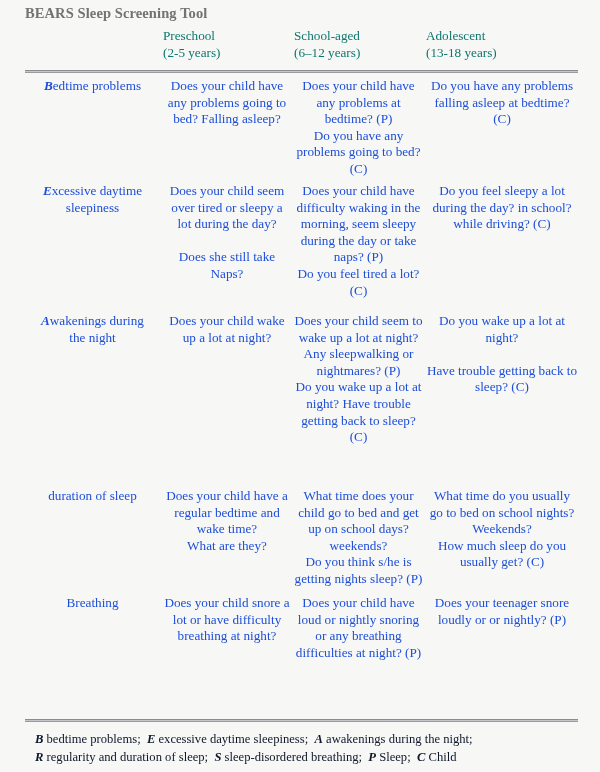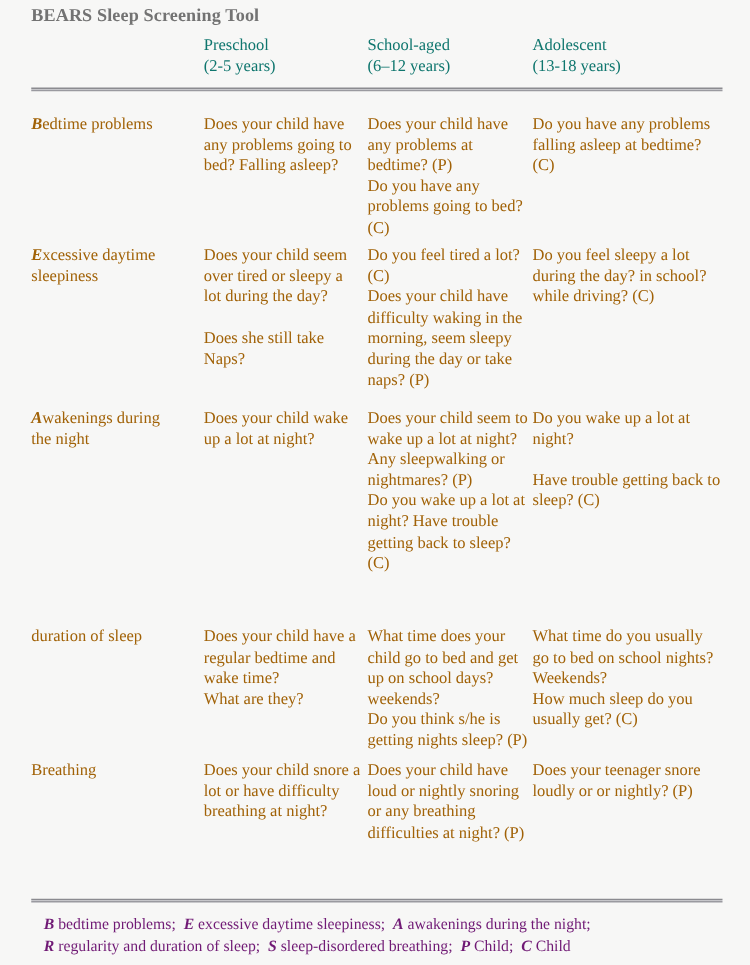--- a/index.html
+++ b/index.html
@@ -74,22 +74,23 @@
     width: 600px;
   }
   .row {
     position: relative;
     width: 600px;
   }
   .cell {
     position: absolute;
     font-size: 13.2px;
     line-height: 16.6px;
-    color: #a16207;
-    top: 13px;
+    color: #1d4ed8;
+    top: 0;
+    text-align: center;
   }
   .c1 { left: 25px;  width: 135px; }
   .c2 { left: 163px; width: 128px; }
   .c3 { left: 294px; width: 129px; }
   .c4 { left: 426px; width: 152px; }
 
   .cell p {
     margin: 0;
   }
   .cell p + p {
@@ -112,21 +113,21 @@
   .row-5 { height: 105px; }
 
   
   .legend {
     position: absolute;
     left: 35px;
     top: 730px;
     width: 545px;
     font-size: 12.6px;
     line-height: 18px;
-    color: #701a75;
+    color: #0f172a;
   }
   .legend .key {
     font-style: italic;
     font-weight: bold;
   }
   .legend-line { display: block; white-space: nowrap; }
 </style>
 </head>
 <body>
 
@@ -173,22 +174,22 @@
     <div class="row row-2">
       <div class="cell c1">
         <p><span class="cat-initial">E</span><span class="cat-rest">xcessive daytime</span></p>
         <p>sleepiness</p>
       </div>
       <div class="cell c2">
         <p>Does your child seem over tired or sleepy a lot during the day?</p>
         <p class="gap">Does she still take Naps?</p>
       </div>
       <div class="cell c3">
+        <p>Does your child have difficulty waking in the morning, seem sleepy during the day or take naps? (P)</p>
         <p>Do you feel tired a lot? (C)</p>
-        <p>Does your child have difficulty waking in the morning, seem sleepy during the day or take naps? (P)</p>
       </div>
       <div class="cell c4">
         <p>Do you feel sleepy a lot during the day? in school? while driving? (C)</p>
       </div>
     </div>
 
     <div class="row row-3">
       <div class="cell c2">
         <p>Does your child wake up a lot at night?</p>
       </div>
@@ -239,16 +240,16 @@
         <p>Does your teenager snore loudly or or nightly? (P)</p>
       </div>
     </div>
 
   </div>
 
   <div class="rule rule-bottom"></div>
 
   <div class="legend">
     <span class="legend-line"><span class="key">B</span><span> bedtime problems;</span>&nbsp; <span class="key">E</span><span> excessive daytime sleepiness;</span>&nbsp; <span class="key">A</span><span> awakenings during the night;</span></span>
-    <span class="legend-line"><span class="key">R</span><span> regularity and duration of sleep;</span>&nbsp; <span class="key">S</span><span> sleep-disordered breathing;</span>&nbsp; <span class="key">P</span><span> Child;</span>&nbsp; <span class="key">C</span><span> Child</span></span>
+    <span class="legend-line"><span class="key">R</span><span> regularity and duration of sleep;</span>&nbsp; <span class="key">S</span><span> sleep-disordered breathing;</span>&nbsp; <span class="key">P</span><span> Sleep;</span>&nbsp; <span class="key">C</span><span> Child</span></span>
   </div>
 
 </div>
 
 </body></html>

